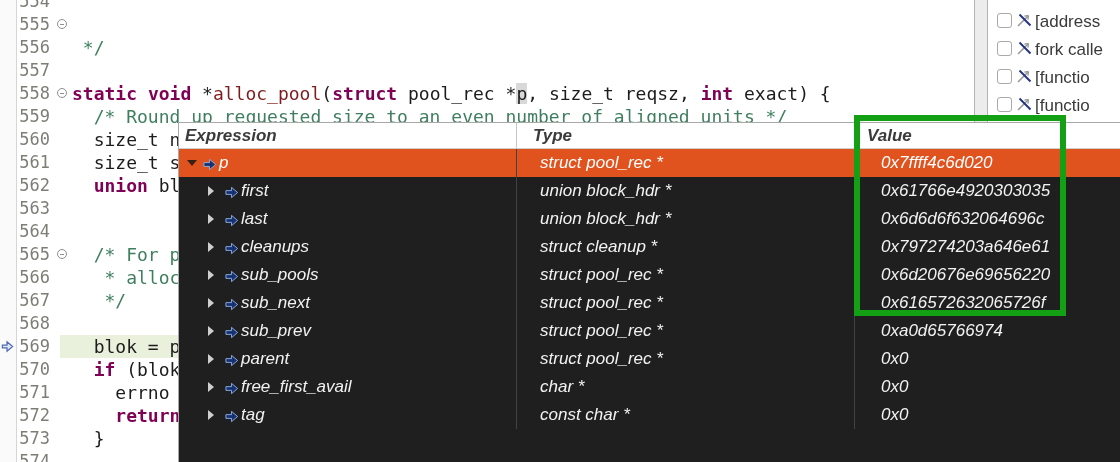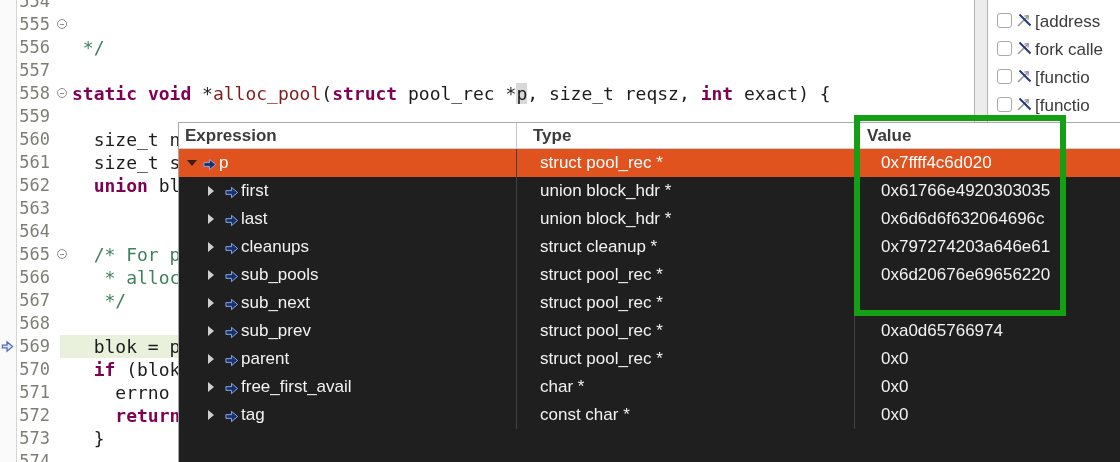--- a/index.html
+++ b/index.html
@@ -40,21 +40,21 @@
         border-left:1px solid #b3b3b3;border-right:1px solid #b3b3b3;box-sizing:border-box;}
   .bp-panel{position:absolute;left:988px;top:0;width:132px;height:462px;background:#fff;overflow:hidden;}
   .bp-item{position:absolute;left:0;width:140px;height:28px;white-space:nowrap;}
   .bp-check{position:absolute;left:9px;top:5px;width:15px;height:15px;border:1px solid #a9a9a9;
             border-radius:3px;background:#fff;box-sizing:border-box;}
   .bp-icon{position:absolute;left:28px;top:4px;}
   .bp-label{position:absolute;left:47px;top:0;line-height:27px;font-size:17px;color:#3a3a3a;}
 
   
   .popup{position:absolute;left:178px;top:122px;width:942px;height:340px;background:var(--popup-background);
-         border-top:1px solid #a8a8a8;border-left:1px solid #a8a8a8;box-sizing:border-box;z-index:10;}
+         border-top:1px solid #a8a8a8;border-left:1px solid #a8a8a8;box-sizing:border-box;z-index:10;font-style:italic;}
   .popup-header{position:absolute;left:0;top:0;width:100%;height:26px;background:#fff;
                 border-bottom:1px solid #cfcfcf;box-sizing:border-box;}
   .col-h{position:absolute;top:0;line-height:25px;font-size:17px;font-weight:600;color:#3b3b3b;}
   .expr-h{left:6px;} .type-h{left:354px;} .value-h{left:688px;}
   .hsep{position:absolute;top:0;width:1px;height:25px;background:#c6c6c6;}
   .rows{position:absolute;left:0;top:26px;width:100%;}
   .var-row{position:absolute;left:0;width:942px;height:28px;color:#f2f2f2;font-size:17px;}
   .var-row.sel{background:var(--selection-orange);color:#fff;}
   .tri-right{position:absolute;top:9px;width:0;height:0;border-top:5px solid transparent;
              border-bottom:5px solid transparent;border-left:6px solid #cfcfcf;}
@@ -94,20 +94,21 @@
           <span class="ln-num">557</span>
           <span class="code"></span>
         </div>
         <div class="ed-line" style="top: 82px;">
           <span class="ln-num">558</span>
           <span class="fold"></span>
           <span class="code"><span class="kw">static</span><span> </span><span class="kw">void</span><span> *</span><span class="fn">alloc_pool</span><span>(</span><span class="kw">struct</span><span> pool_rec *</span><span class="occ">p</span><span>, size_t reqsz, </span><span class="kw">int</span><span> exact) {</span></span>
         </div>
         <div class="ed-line" style="top: 105px;">
           <span class="ln-num">559</span>
+          <span class="code"><span class="cm">  /* Round up requested size to an even number of aligned units */</span></span>
         </div>
         <div class="ed-line" style="top: 128px;">
           <span class="ln-num">560</span>
           <span class="code"><span>  size_t nc</span></span>
         </div>
         <div class="ed-line" style="top: 151px;">
           <span class="ln-num">561</span>
           <span class="code"><span>  size_t sz</span></span>
         </div>
         <div class="ed-line" style="top: 174px;">
@@ -266,20 +267,21 @@
           <span class="cell-type">struct pool_rec *</span>
           <span class="cell-value">0x6d20676e69656220</span>
         </div>
         <div class="var-row" style="top: 140px;">
           <span class="tri-right" style="left: 29px;"></span>
           <span class="ptr-icon" style="left: 46px;"><svg width="14" height="13" viewBox="0 0 15 13">
               <path d="M1 4.5 h6 v-3.5 l6.5 5.5 -6.5 5.5 v-3.5 h-6 z" fill="#17306e" stroke="#8fb0e8" stroke-width="1"></path>
             </svg></span>
           <span class="cell-expr" style="left: 62px;">sub_next</span>
           <span class="cell-type">struct pool_rec *</span>
+          <span class="cell-value">0x616572632065726f</span>
         </div>
         <div class="var-row" style="top: 168px;">
           <span class="tri-right" style="left: 29px;"></span>
           <span class="ptr-icon" style="left: 46px;"><svg width="14" height="13" viewBox="0 0 15 13">
               <path d="M1 4.5 h6 v-3.5 l6.5 5.5 -6.5 5.5 v-3.5 h-6 z" fill="#17306e" stroke="#8fb0e8" stroke-width="1"></path>
             </svg></span>
           <span class="cell-expr" style="left: 62px;">sub_prev</span>
           <span class="cell-type">struct pool_rec *</span>
           <span class="cell-value">0xa0d65766974</span>
         </div>

